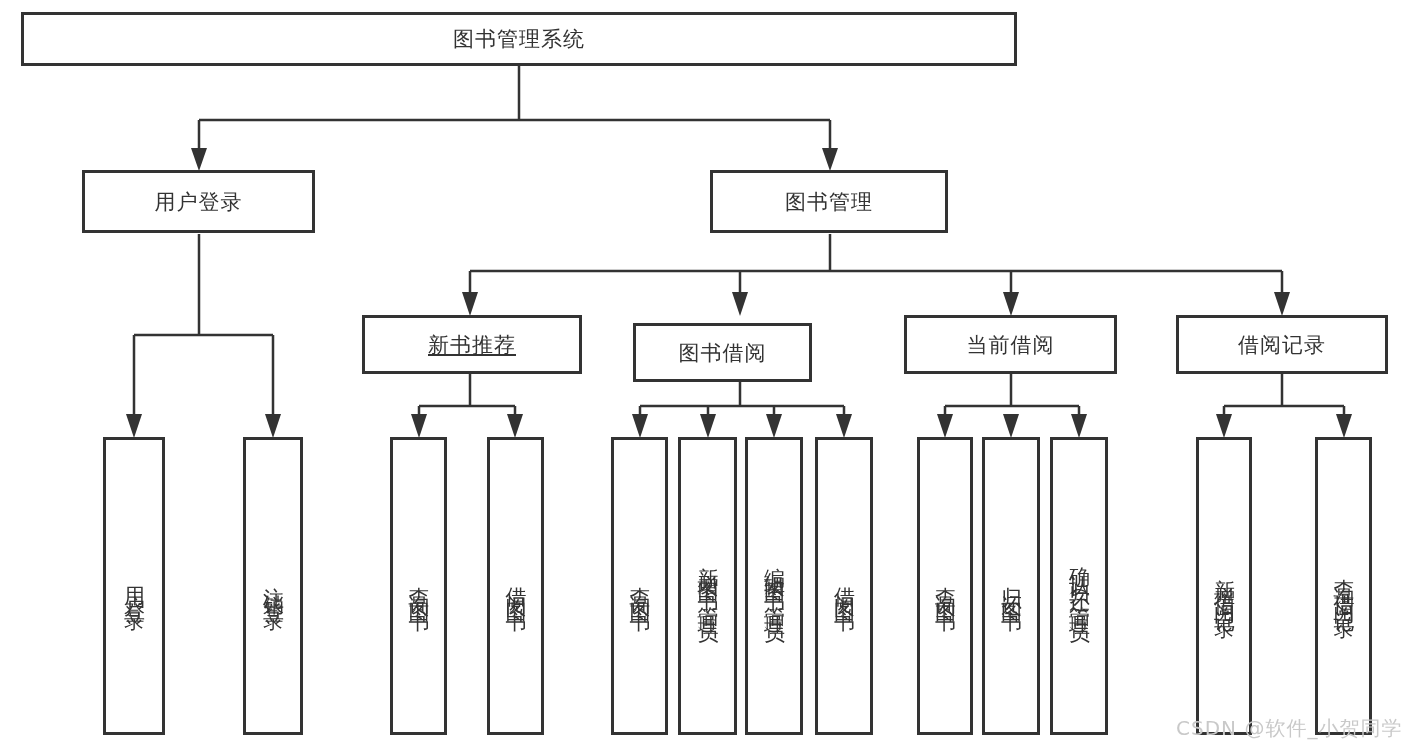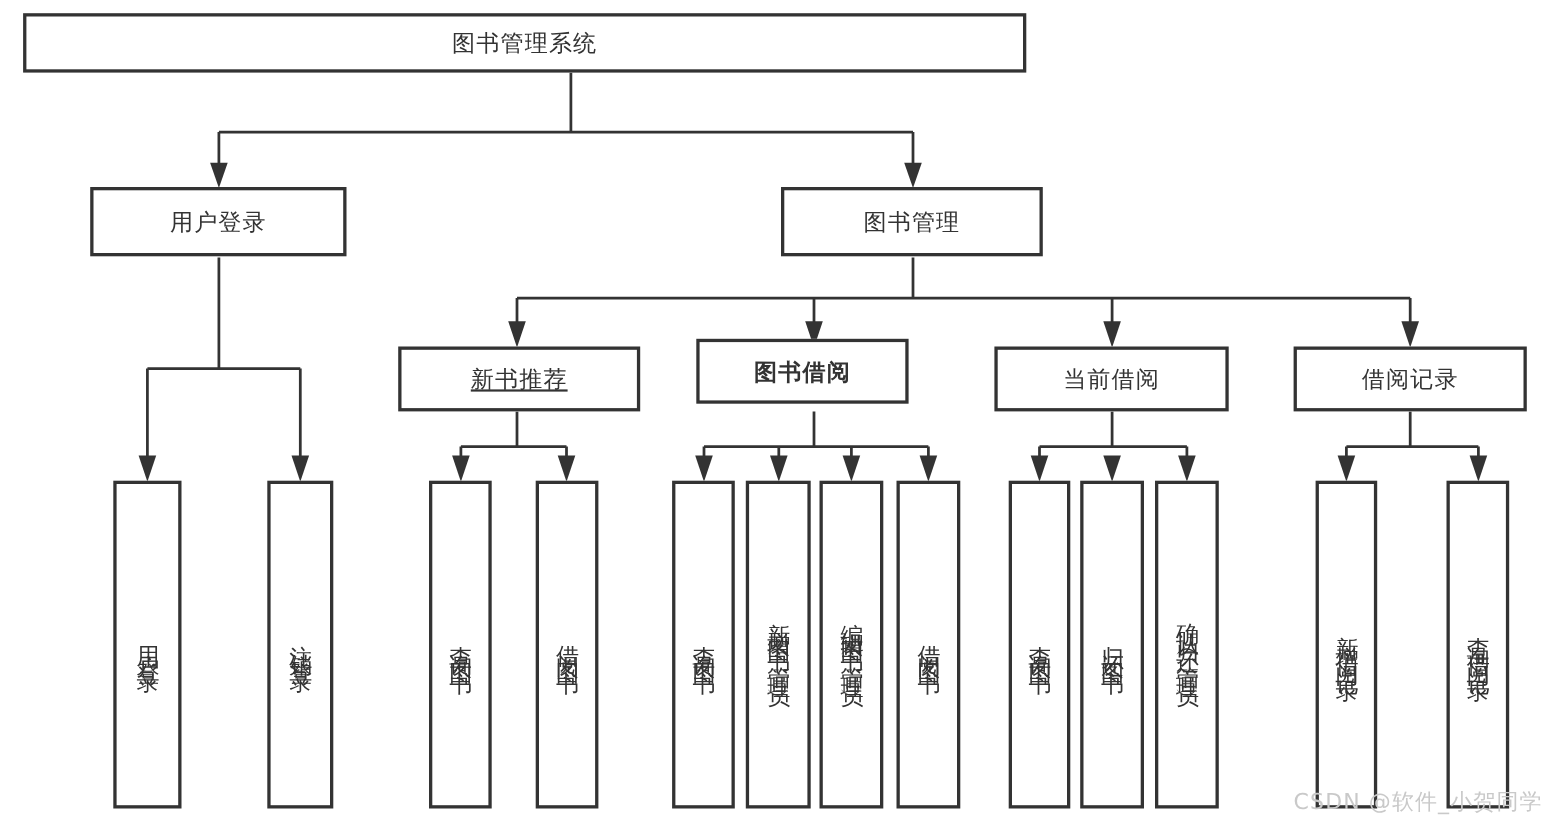--- a/index.html
+++ b/index.html
@@ -70,35 +70,35 @@
       <polygon points="766,414 782,414 774,438"></polygon>
       <polygon points="836,414 852,414 844,438"></polygon>
       <polygon points="937,414 953,414 945,438"></polygon>
       <polygon points="1003,414 1019,414 1011,438"></polygon>
       <polygon points="1071,414 1087,414 1079,438"></polygon>
       <polygon points="1216,414 1232,414 1224,438"></polygon>
       <polygon points="1336,414 1352,414 1344,438"></polygon>
     </g>
   </svg>
 
-  <div class="box" style="left:21px;top:12px;width:912px;height:54px;">
+  <div class="box" style="left:21px;top:12px;width:996px;height:54px;">
     <span>图书管理系统</span>
   </div>
 
   <div class="box" style="left:82px;top:170px;width:233px;height:63px;">
     <span>用户登录</span>
   </div>
   <div class="box" style="left:710px;top:170px;width:238px;height:63px;text-align:center;">
     <span>图书管理</span>
   </div>
 
   <div class="box" style="left:362px;top:315px;width:220px;height:59px;text-decoration:underline;">
     <span>新书推荐</span>
   </div>
-  <div class="box" style="left:633px;top:308px;width:193px;height:59px;font-weight:bold;">
+  <div class="box" style="left:633px;top:323px;width:179px;height:59px;">
     <span>图书借阅</span>
   </div>
   <div class="box" style="left:904px;top:315px;width:213px;height:59px;">
     <span>当前借阅</span>
   </div>
   <div class="box" style="left:1176px;top:315px;width:212px;height:59px;">
     <span>借阅记录</span>
   </div>
 
   <div class="box vert" style="left:103px;top:437px;width:62px;height:298px;">

